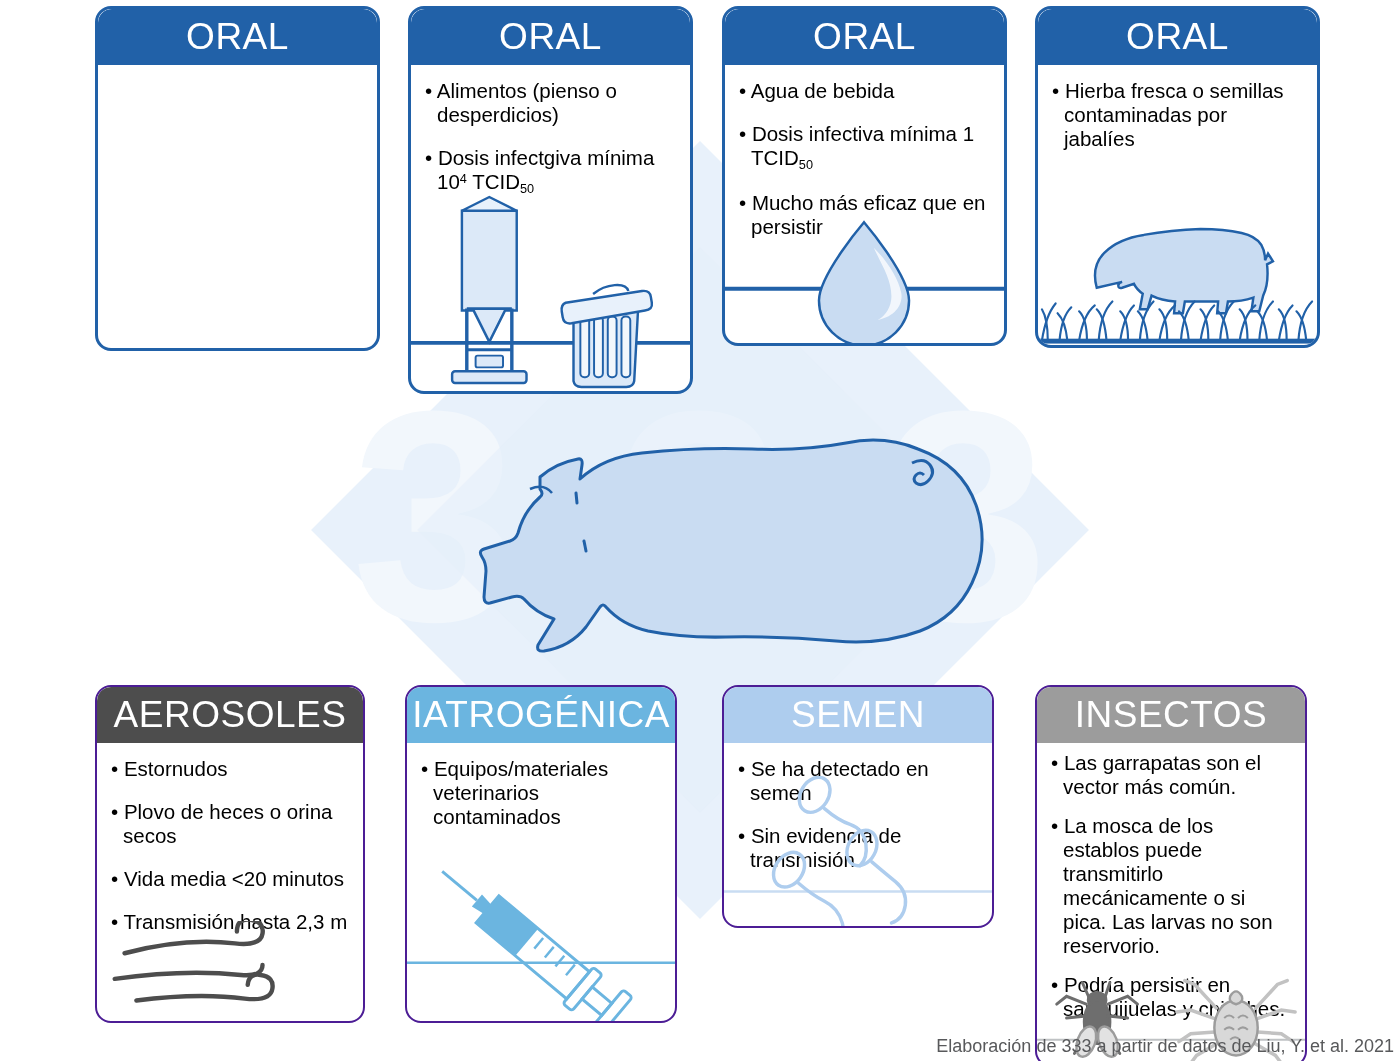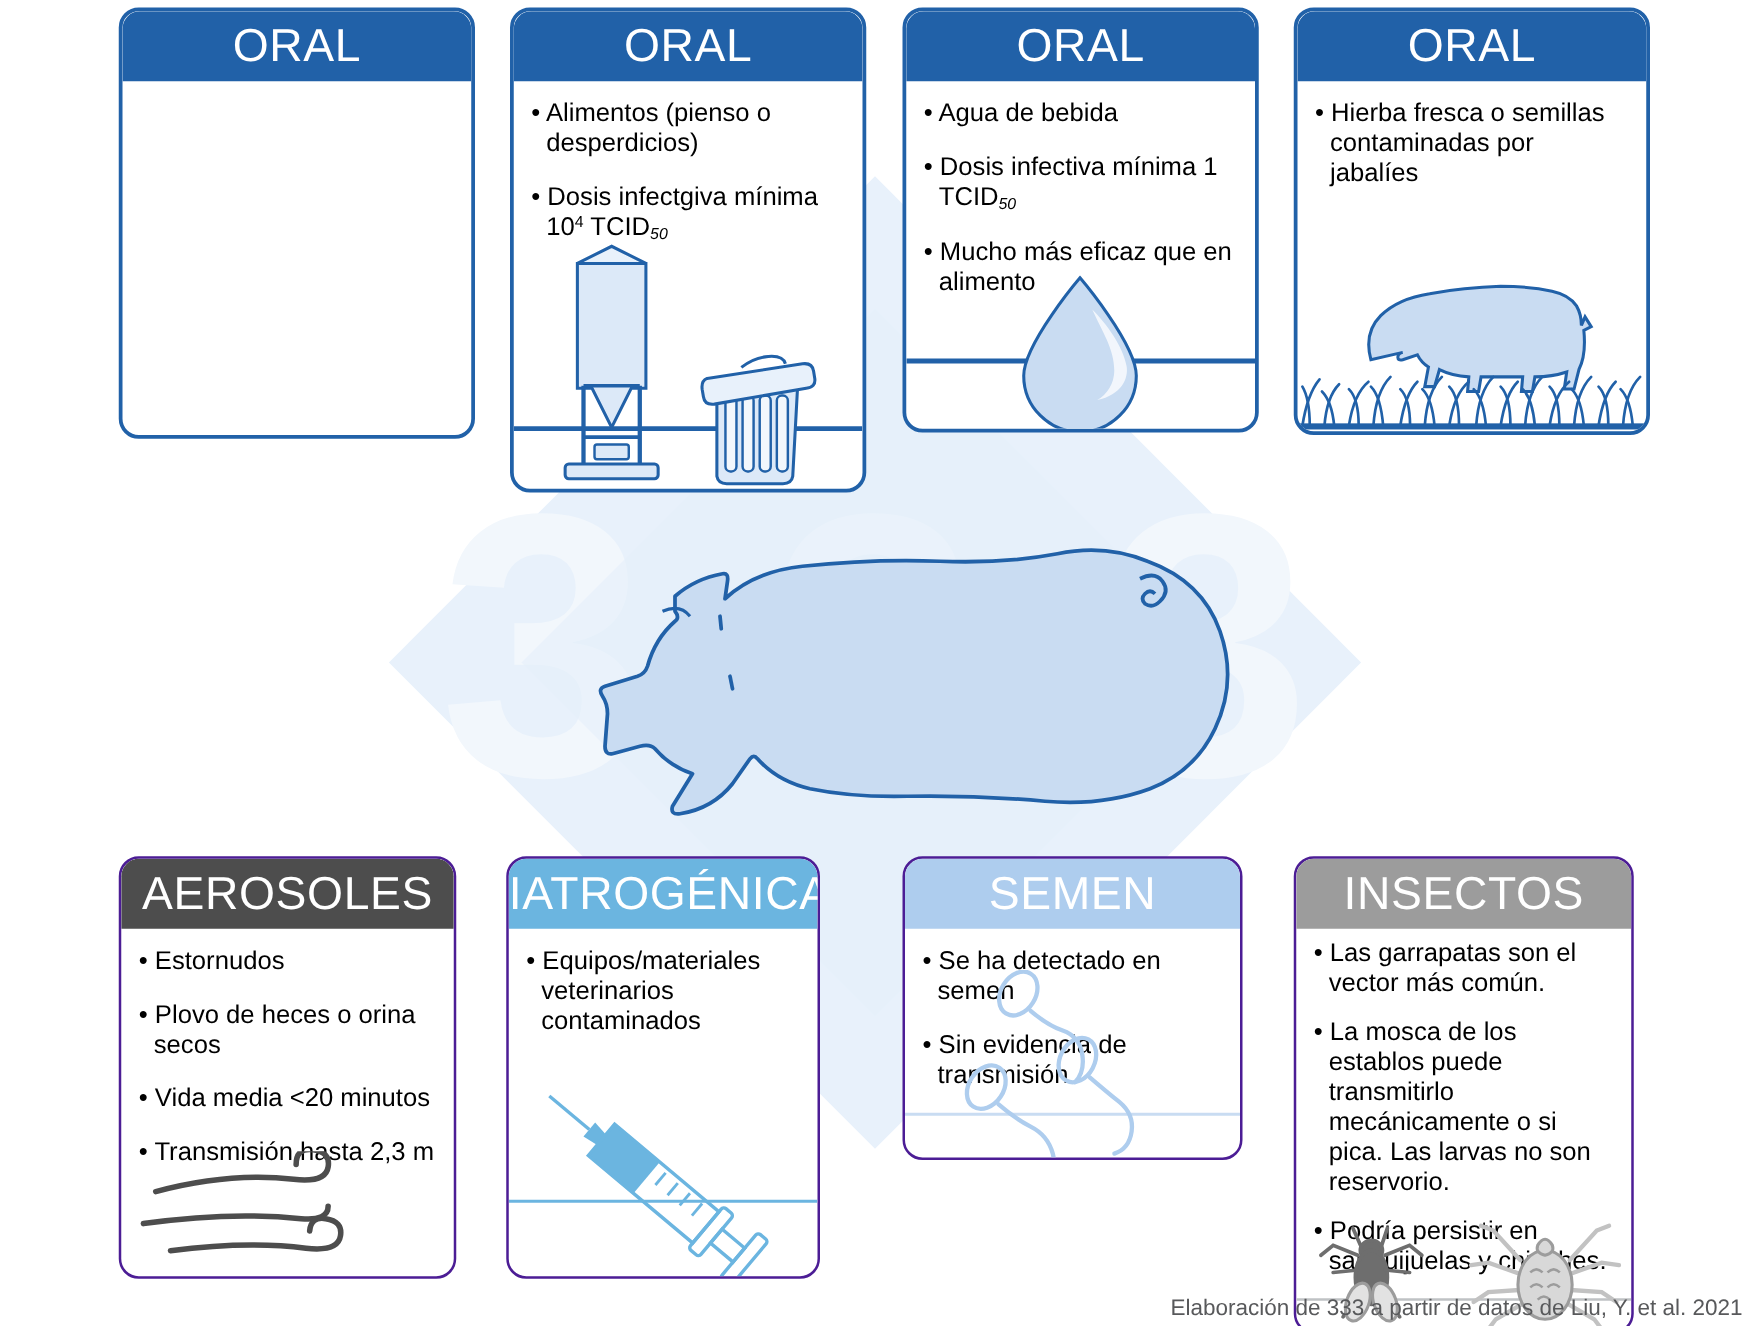--- a/index.html
+++ b/index.html
@@ -51,21 +51,21 @@
   }
   .bullet {
     color: #000000;
     font-size: 20.5px;
     line-height: 1.17;
     margin: 0 0 19px 0;
     text-indent: -12px;
     padding-left: 12px;
   }
   .bullet.tight { margin-bottom: 15px; }
-  .bullet sub { font-size: 0.62em; vertical-align: -0.28em; font-style: italic; }
+  .bullet sub { font-size: 0.62em; vertical-align: -0.28em; }
   .bullet sup { font-size: 0.62em; vertical-align: 0.50em; }
 
   
   .card.top {
     border: 3px solid #2161A8;
   }
   .card.top .hdr { background: #2161A8; }
 
   
   .card.bot { border: 2px solid #4c1d95; }
@@ -155,21 +155,21 @@
       <path d="M186 103 q10 -8 22 -9 q12 -1 14 6" fill="none" stroke="#2161A8" stroke-width="2.5"></path>
     </svg>
   </div>
 </div>
 
 <div class="card top" style="left:722px; top:6px; width:285px; height:340px;">
   <div class="hdr">ORAL</div>
   <div class="body">
     <p class="bullet">• <span>Agua de bebida</span></p>
     <p class="bullet">• <span>Dosis infectiva mínima 1 TCID</span><sub>50</sub></p>
-    <p class="bullet">• <span>Mucho más eficaz que en alimento</span></p>
+    <p class="bullet">• <span>Mucho más eficaz que en persistir</span></p>
 
     <svg class="art" viewBox="0 0 285 130" style="height:130px;">
       <line x1="0" y1="76" x2="285" y2="76" stroke="#2161A8" stroke-width="4"></line>
       <path d="M142 8 C142 8 96 62 96 88 a46 46 0 0 0 92 0 C188 62 142 8 142 8 Z" fill="#C9DCF2" stroke="#2161A8" stroke-width="2.5"></path>
       <path d="M152 34 C160 52 170 66 170 84 a28 28 0 0 1 -14 24 C176 104 182 90 180 80 C177 64 164 46 152 34 Z" fill="#FFFFFF" opacity="0.75"></path>
     </svg>
   </div>
 </div>
 
 <div class="card top" style="left:1035px; top:6px; width:285px; height:342px;">
@@ -235,21 +235,21 @@
     <svg class="art" viewBox="0 0 270 100" style="height:100px;">
       <g fill="none" stroke="#4D4D4D" stroke-width="4.5" stroke-linecap="round">
         <path d="M28 32 q60 -16 112 -10 q26 3 28 -10 q2 -12 -12 -14 q-14 -2 -14 12"></path>
         <path d="M18 58 q70 -10 128 -4 q22 2 22 -10"></path>
         <path d="M40 80 q62 -8 110 -2 q26 3 28 -10 q2 -12 -12 -14 q-12 -2 -13 10"></path>
       </g>
     </svg>
   </div>
 </div>
 
-<div class="card bot iatro" style="left:405px; top:685px; width:251px; height:338px;">
+<div class="card bot iatro" style="left:405px; top:685px; width:272px; height:338px;">
   <div class="hdr">IATROGÉNICA</div>
   <div class="body">
     <p class="bullet">• <span>Equipos/materiales veterinarios contaminados</span></p>
 
     <svg class="art" viewBox="0 0 272 160" style="height:160px;">
       <line x1="0" y1="102" x2="272" y2="102" stroke="#6BB5E0" stroke-width="2.5"></line>
       <g transform="rotate(40 120 80)">
 
         <line x1="10" y1="80" x2="56" y2="80" stroke="#6BB5E0" stroke-width="3"></line>
 

